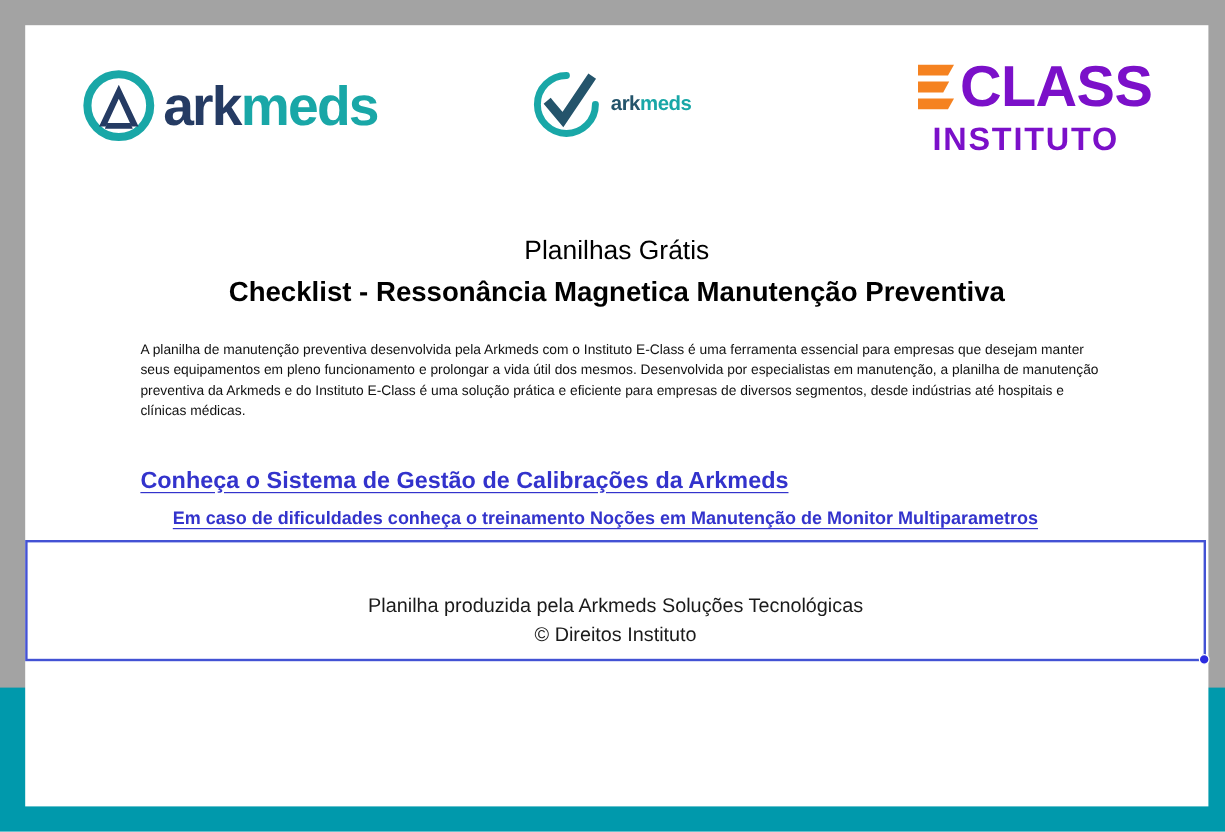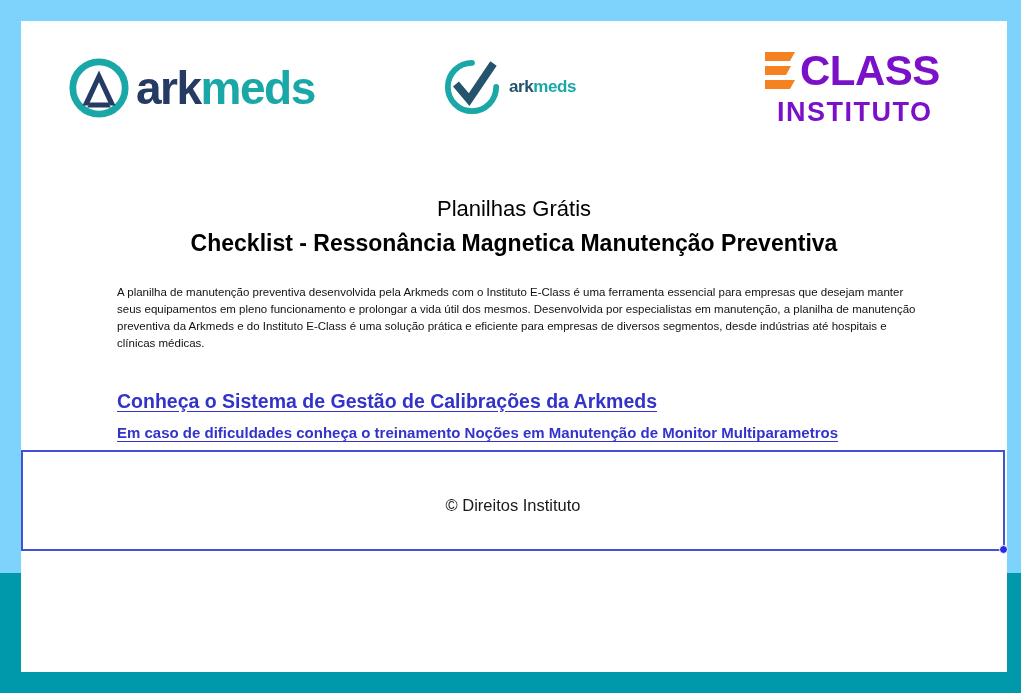--- a/index.html
+++ b/index.html
@@ -12,21 +12,21 @@
     overflow: hidden;
     background: #0099ac;
     font-family: "Liberation Sans", sans-serif;
   }
 
   
   #app {
     position: relative;
     width: 1021px;
     height: 573px;
-    background: #7dd3fc;
+    background: #a3a3a3;
   }
 
   #sheet {
     position: absolute;
     left: 21px;
     top: 21px;
     width: 986px;
     height: 651px;
     background: #ffffff;
   }
@@ -105,21 +105,21 @@
     display: flex;
     align-items: center;
   }
   .eclass-e {
     width: 36px;
     height: 44px;
     flex: 0 0 auto;
     margin-right: 3px;
   }
   .eclass-class {
-    font-size: 42px;
+    font-size: 48px;
     font-weight: bold;
     color: #7b10c9;
     letter-spacing: -0.5px;
     line-height: 1;
   }
   .eclass-inst {
     font-size: 27px;
     font-weight: bold;
     color: #7b10c9;
     letter-spacing: 1.5px;
@@ -176,20 +176,21 @@
     cursor: pointer;
     white-space: nowrap;
   }
   .link-1 {
     top: 369px;
     font-size: 19.5px;
   }
   .link-2 {
     top: 403px;
     font-size: 15px;
+    margin-left: 27px;
   }
 
   
   .selection {
     position: absolute;
     left: 0px;
     top: 429px;
     width: 984px;
     height: 101px;
     border: 2px solid #4352d4;
@@ -279,19 +280,20 @@
     <div class="h-free">Planilhas Grátis</div>
     <div class="h-title">Checklist - Ressonância Magnetica Manutenção Preventiva</div>
 
     <div class="para para-main">A planilha de manutenção preventiva desenvolvida pela Arkmeds com o Instituto E-Class é uma ferramenta essencial para empresas que desejam manter seus equipamentos em pleno funcionamento e prolongar a vida útil dos mesmos. Desenvolvida por especialistas em manutenção, a planilha de manutenção preventiva da Arkmeds e do Instituto E-Class é uma solução prática e eficiente para empresas de diversos segmentos, desde indústrias até hospitais e clínicas médicas.</div>
 
     <div class="link link-1">Conheça o Sistema de Gestão de Calibrações da Arkmeds</div>
     <div class="link link-2">Em caso de dificuldades conheça o treinamento Noções em Manutenção de Monitor Multiparametros</div>
 
     <div class="selection"></div>
     <div class="sel-text">
+      <div>Planilha produzida pela Arkmeds Soluções Tecnológicas</div>
       <div>© Direitos Instituto</div>
     </div>
     <div class="fill-handle"></div>
 
 
   </div>
 </div>
 
 </body></html>

